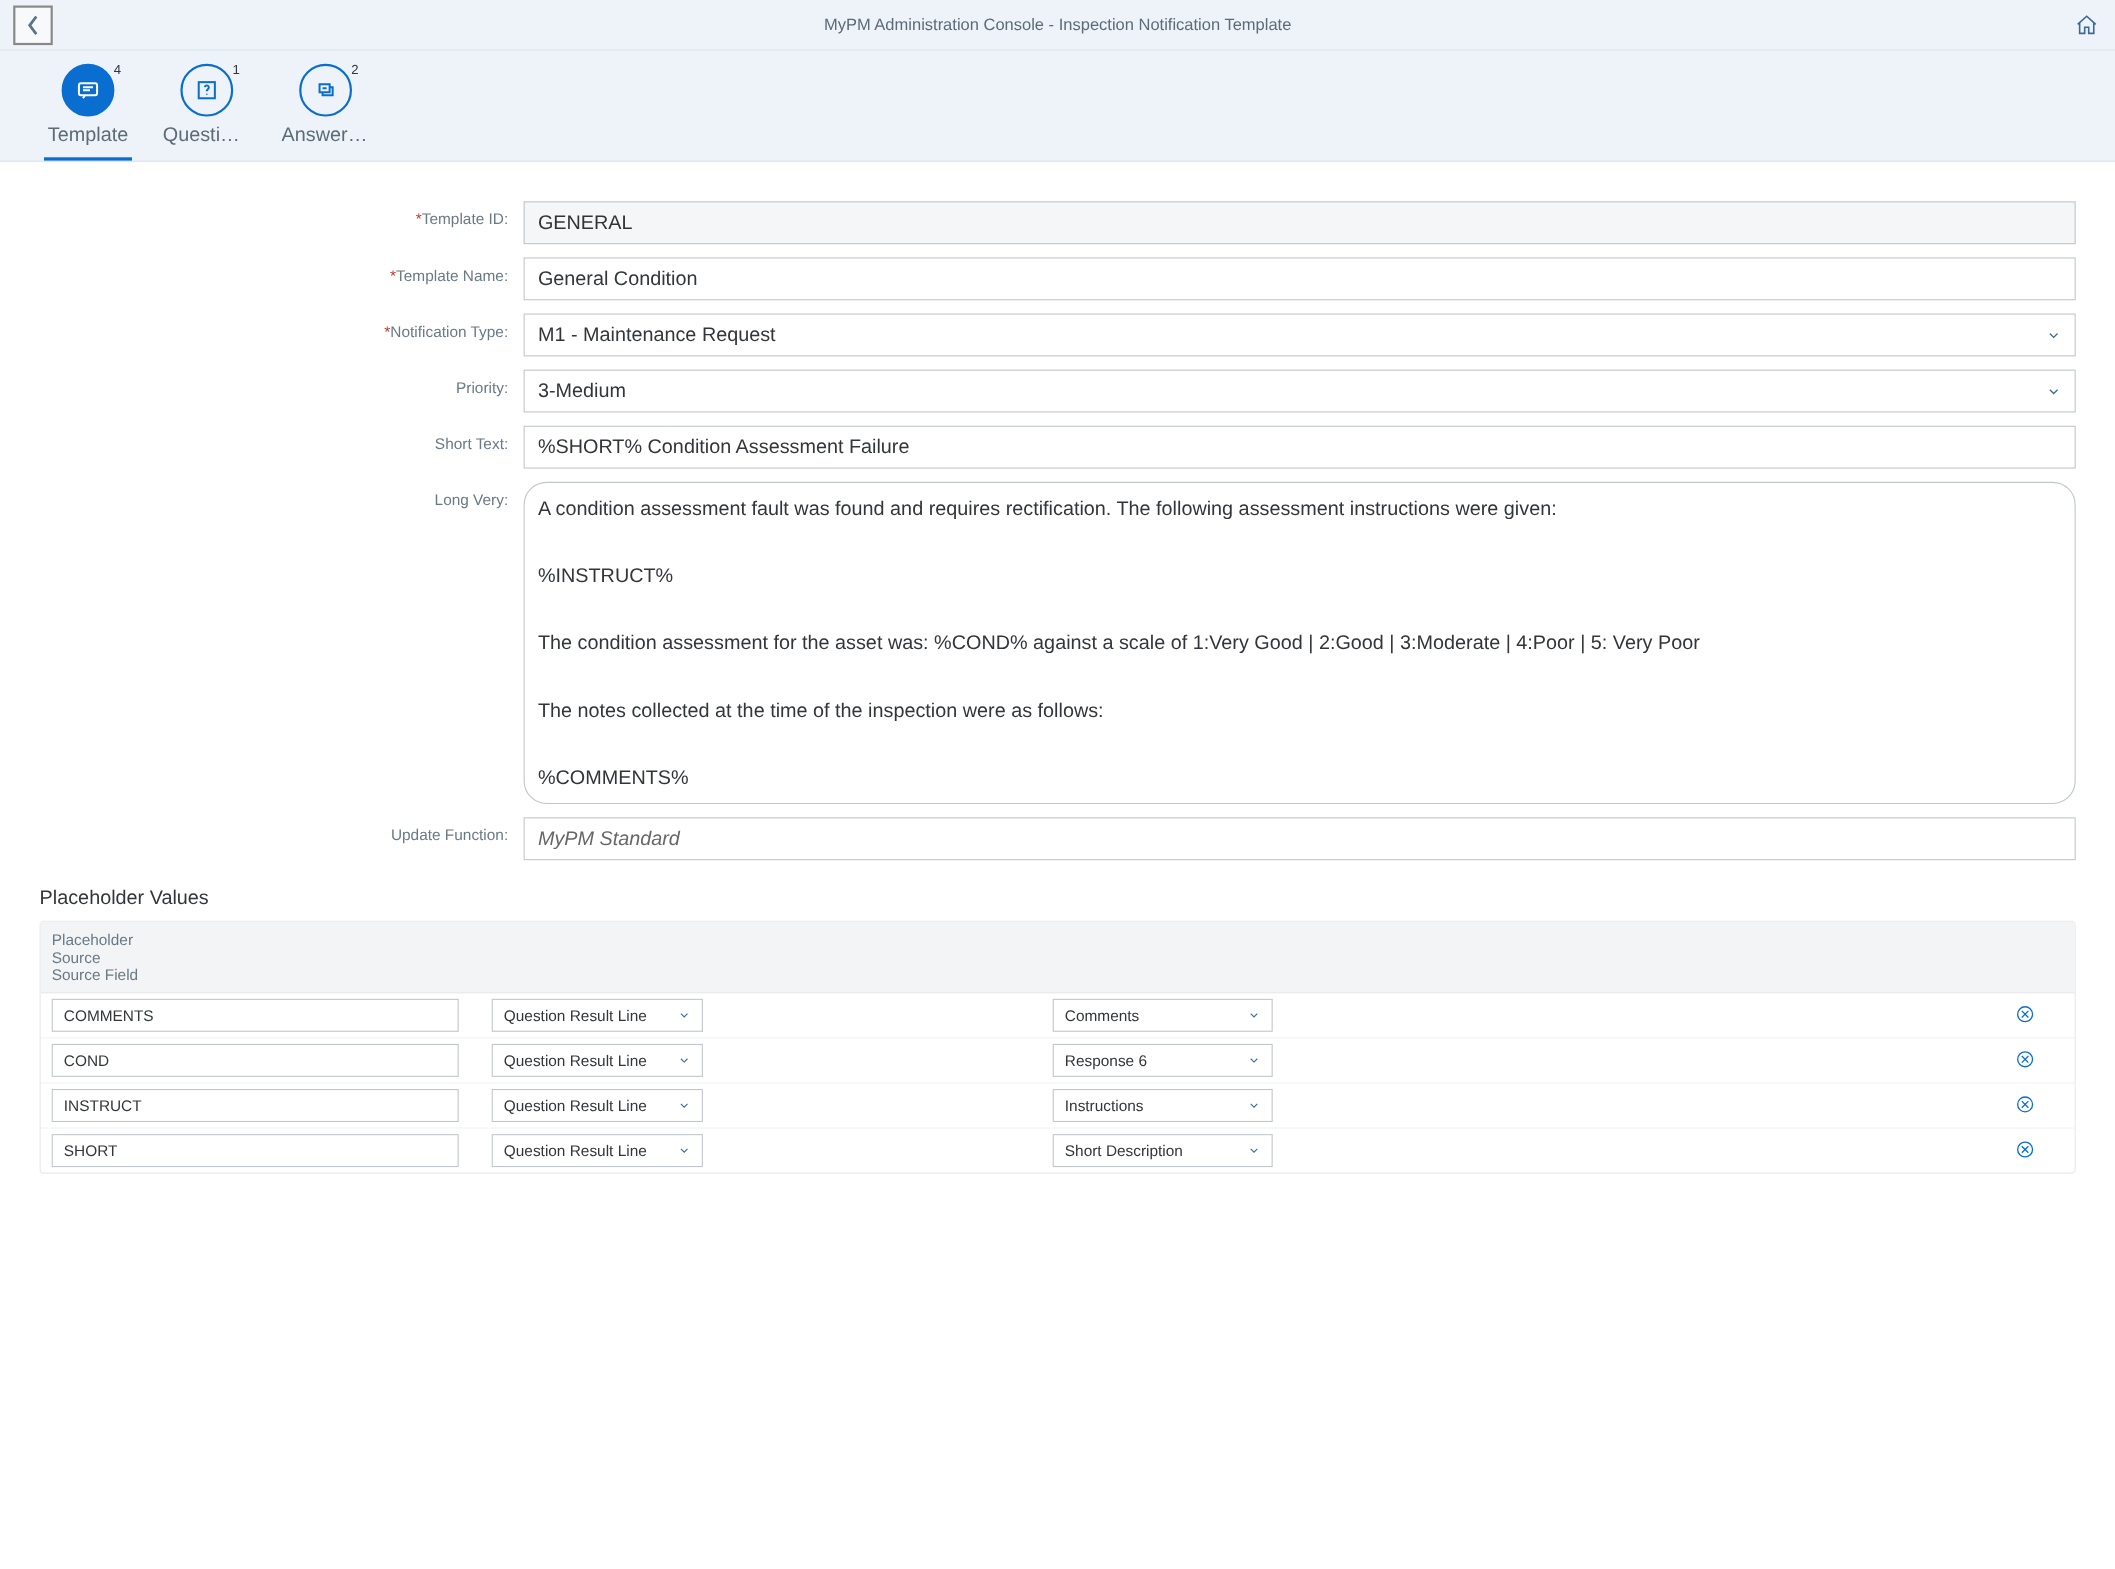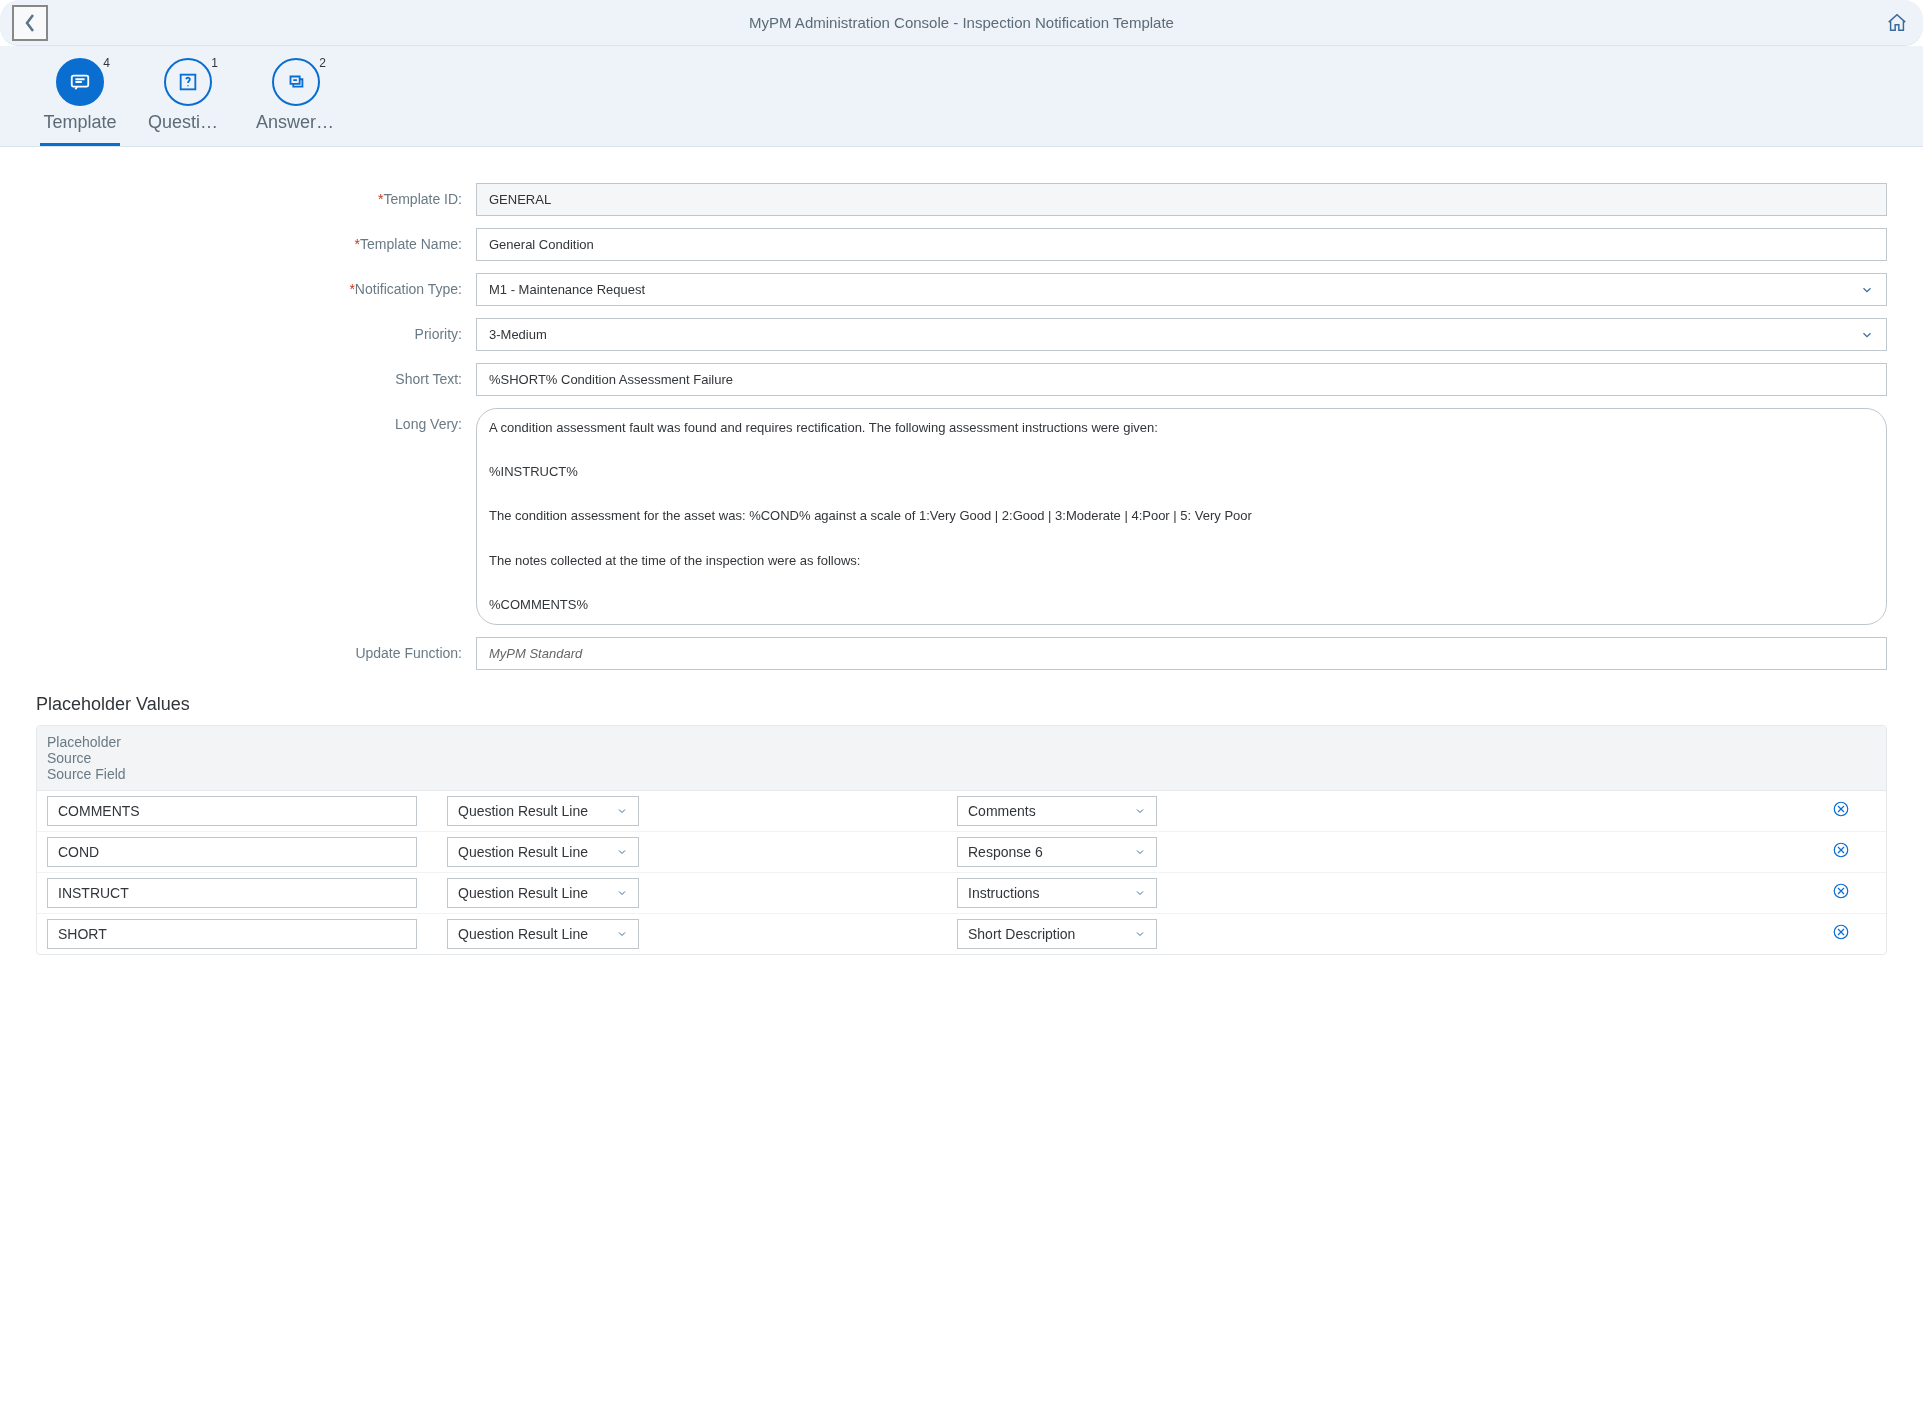--- a/index.html
+++ b/index.html
@@ -11,21 +11,20 @@
   width: 1923px;
 }
 .header-bar {
   display: flex;
   align-items: center;
   background: #edf3f8;
   border-bottom: 1px solid #d9e4ec;
   height: 46px;
   padding: 0 12px;
   position: relative;
-  border-radius: 19px;
 }
 .back-btn {
   width: 36px;
   height: 36px;
   border: 2px solid #888;
   background: #f7f9fb;
   display: flex;
   align-items: center;
   justify-content: center;
   cursor: pointer;
@@ -112,21 +111,21 @@
   padding-right: 14px;
   padding-top: 8px;
   color: #6a7a85;
   font-size: 14px;
 }
 .req { color: #c8341f; }
 .form-input {
   flex: 1;
   border: 1px solid #c0c7cc;
   padding: 8px 12px;
-  font-size: 13px;
+  font-size: 18px;
   color: #32363a;
   background: #fff;
 }
 .form-input.readonly {
   background: #f4f6f7;
   color: #333;
 }
 .form-input.select {
   display: flex;
   align-items: center;

